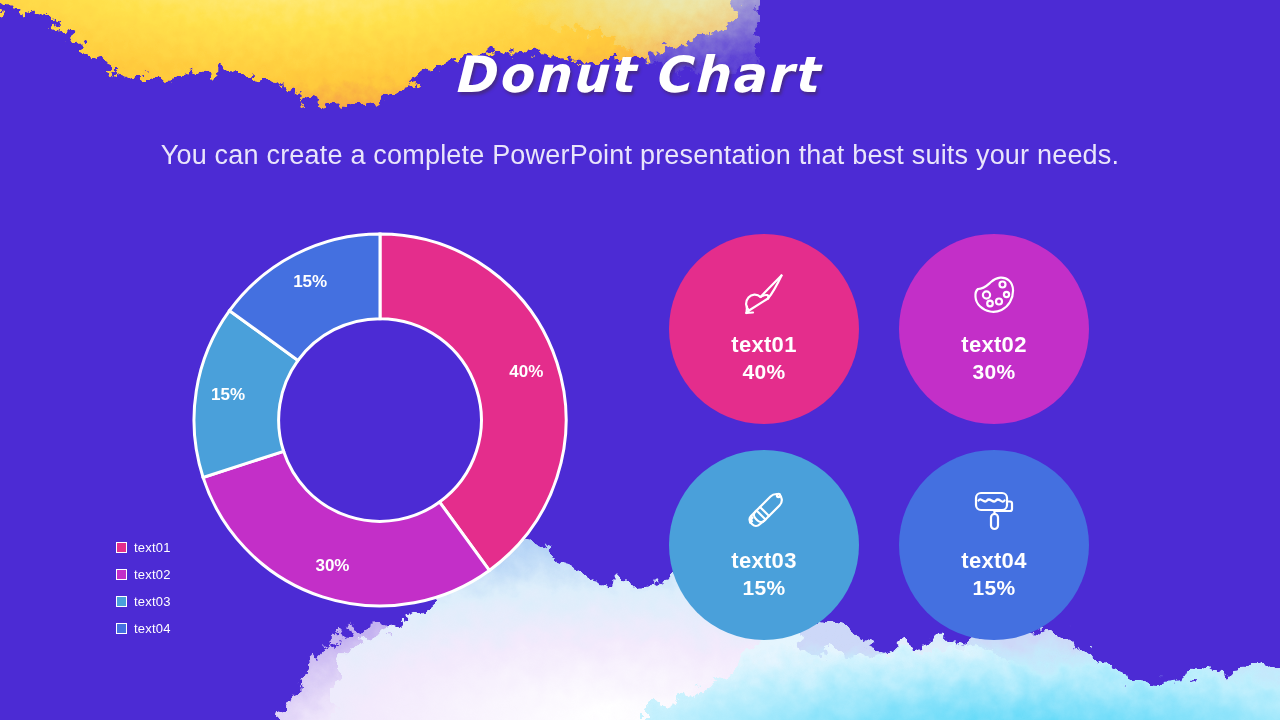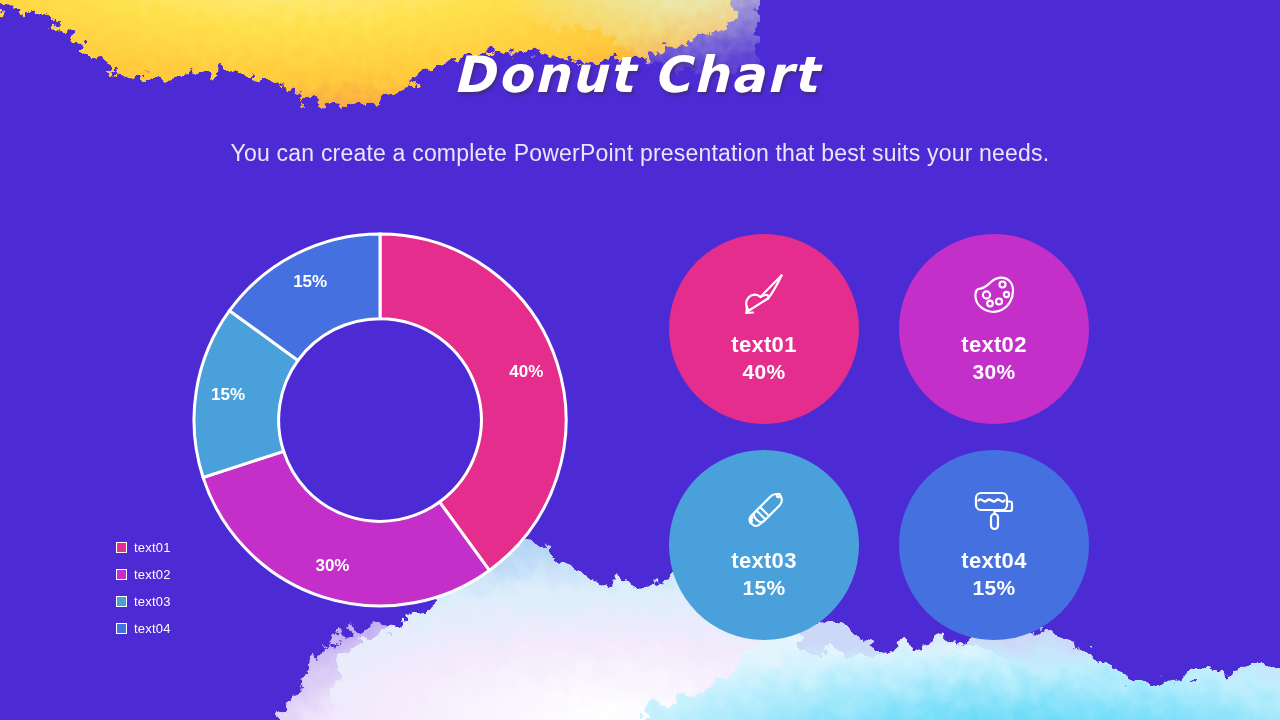--- a/index.html
+++ b/index.html
@@ -28,21 +28,21 @@
     font-weight:700;
     font-style:italic;
     letter-spacing:2px;
     color:#ffffff;
     text-shadow:2px 3px 3px rgba(60,40,10,.35);
     transform:skewX(-3deg);
   }
   .subtitle {
     position:absolute; top:140px; left:0; width:1280px;
     text-align:center;
-    font-size:23px;
+    font-size:27px;
     font-weight:300;
     color:#e9e5fb;
     letter-spacing:.2px;
   }
 
   
   .donut-wrap { position:absolute; left:192px; top:232px; width:376px; height:376px; }
   .donut-wrap svg { display:block; width:376px; height:376px; overflow:visible; }
   .slice-label {
     font-family:"Liberation Sans", sans-serif;

